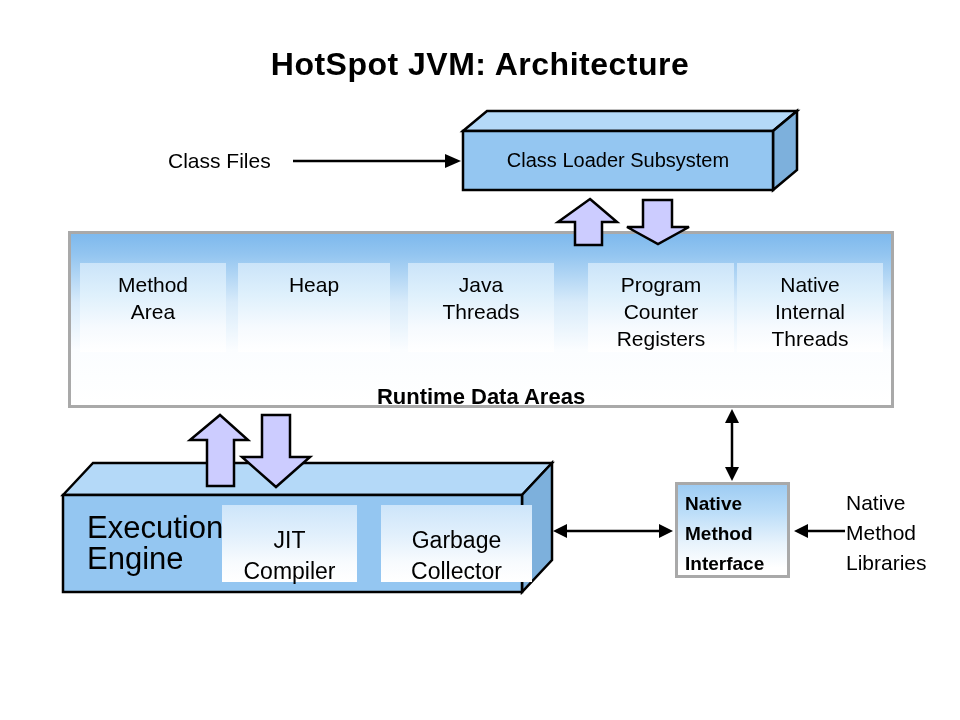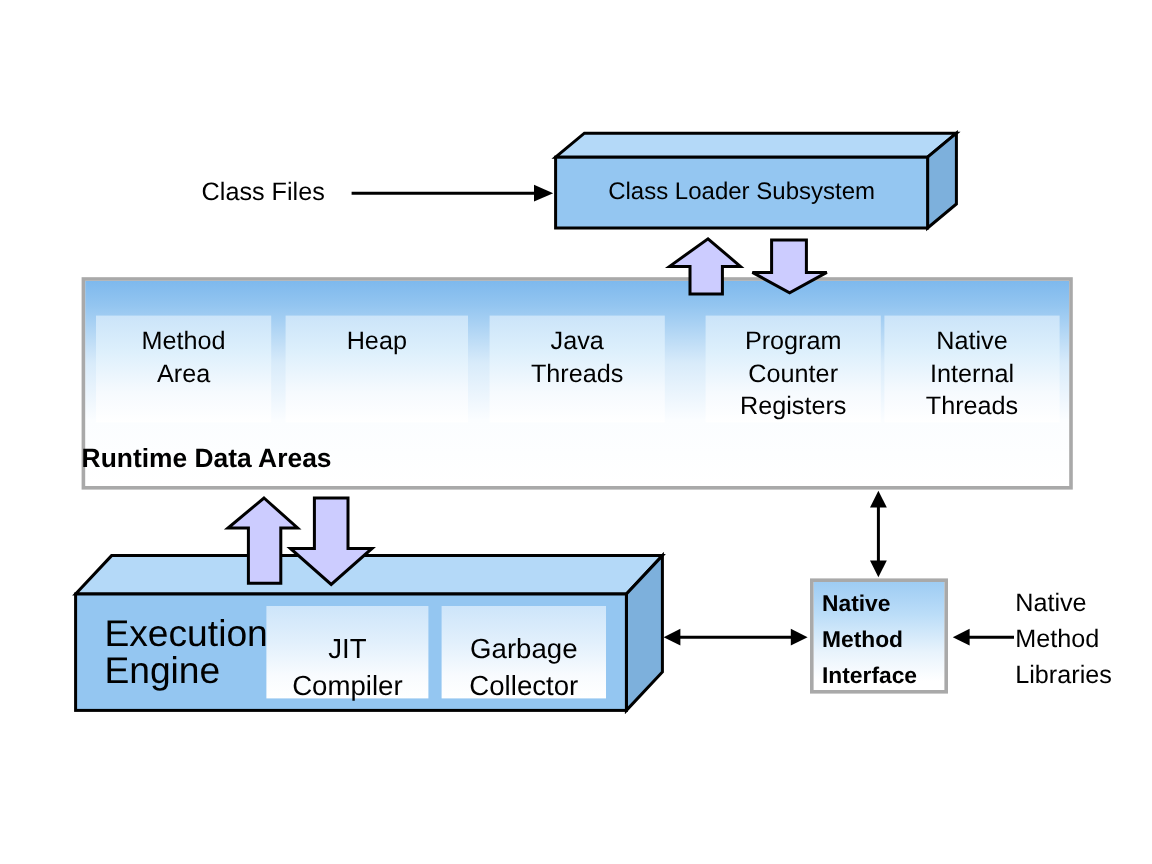--- a/index.html
+++ b/index.html
@@ -20,43 +20,44 @@
   .rda-cell{
     position:absolute;top:263px;width:146px;height:89px;z-index:2;
     background:linear-gradient(180deg,#cbe4f9 0%,#def0fc 35%,#f6fafe 72%,#ffffff 100%);
     text-align:center;font-size:21px;line-height:27px;padding-top:8px;box-sizing:border-box;white-space:pre-line;
   }
   #cell-0{left:80px;}
   #cell-1{left:238px;width:152px;}
   #cell-2{left:408px;}
   #cell-3{left:588px;}
   #cell-4{left:737px;}
-  #rda-caption{left:68px;top:369px;width:826px;font-size:22px;font-weight:bold;z-index:2;}
+  #rda-caption{left:68px;top:384px;width:826px;text-align:center;font-size:22px;font-weight:bold;z-index:2;}
   #svg-layer{left:0;top:0;z-index:2;pointer-events:none;}
   #ee-label{left:87px;top:512px;font-size:31px;line-height:31px;z-index:3;}
   .ee-cell{
     position:absolute;top:505px;height:77px;z-index:3;box-sizing:border-box;
     background:linear-gradient(180deg,#cde5fa 0%,#e2f0fc 40%,#f8fbfe 75%,#ffffff 100%);
     text-align:center;font-size:23px;line-height:31px;padding-top:20px;white-space:pre-line;
   }
   #jit-box{left:222px;width:135px;}
-  #gc-box{left:368px;width:137px;}
+  #gc-box{left:381px;width:151px;}
   #nmi-box{
     left:675px;top:482px;width:115px;height:96px;box-sizing:border-box;z-index:1;
     border:3px solid #a9a9a9;
     background:linear-gradient(180deg,#9eccf3 0%,#bbddf8 30%,#e8f3fc 65%,#ffffff 92%);
     font-size:19px;font-weight:bold;line-height:30px;padding:4px 0 0 7px;white-space:pre-line;
   }
   #nml-label{left:846px;top:488px;font-size:21px;line-height:30px;}
 </style>
 </head>
 <body>
 
 <div id="stage">
 
+  <div id="title" class="lbl">HotSpot JVM: Architecture</div>
 
   <svg id="svg-layer" class="abs" width="960" height="720" viewBox="0 0 960 720">
 
     <g>
       <polygon points="463,131 487,111 797,111 773,131" fill="#b4d9f8" stroke="#000" stroke-width="2.5"></polygon>
       <polygon points="773,131 797,111 797,170 773,190" fill="#7db0dc" stroke="#000" stroke-width="2.5"></polygon>
       <rect x="463" y="131" width="310" height="59" fill="#94c6f1" stroke="#000" stroke-width="2.5"></rect>
     </g>
 
     <g>

